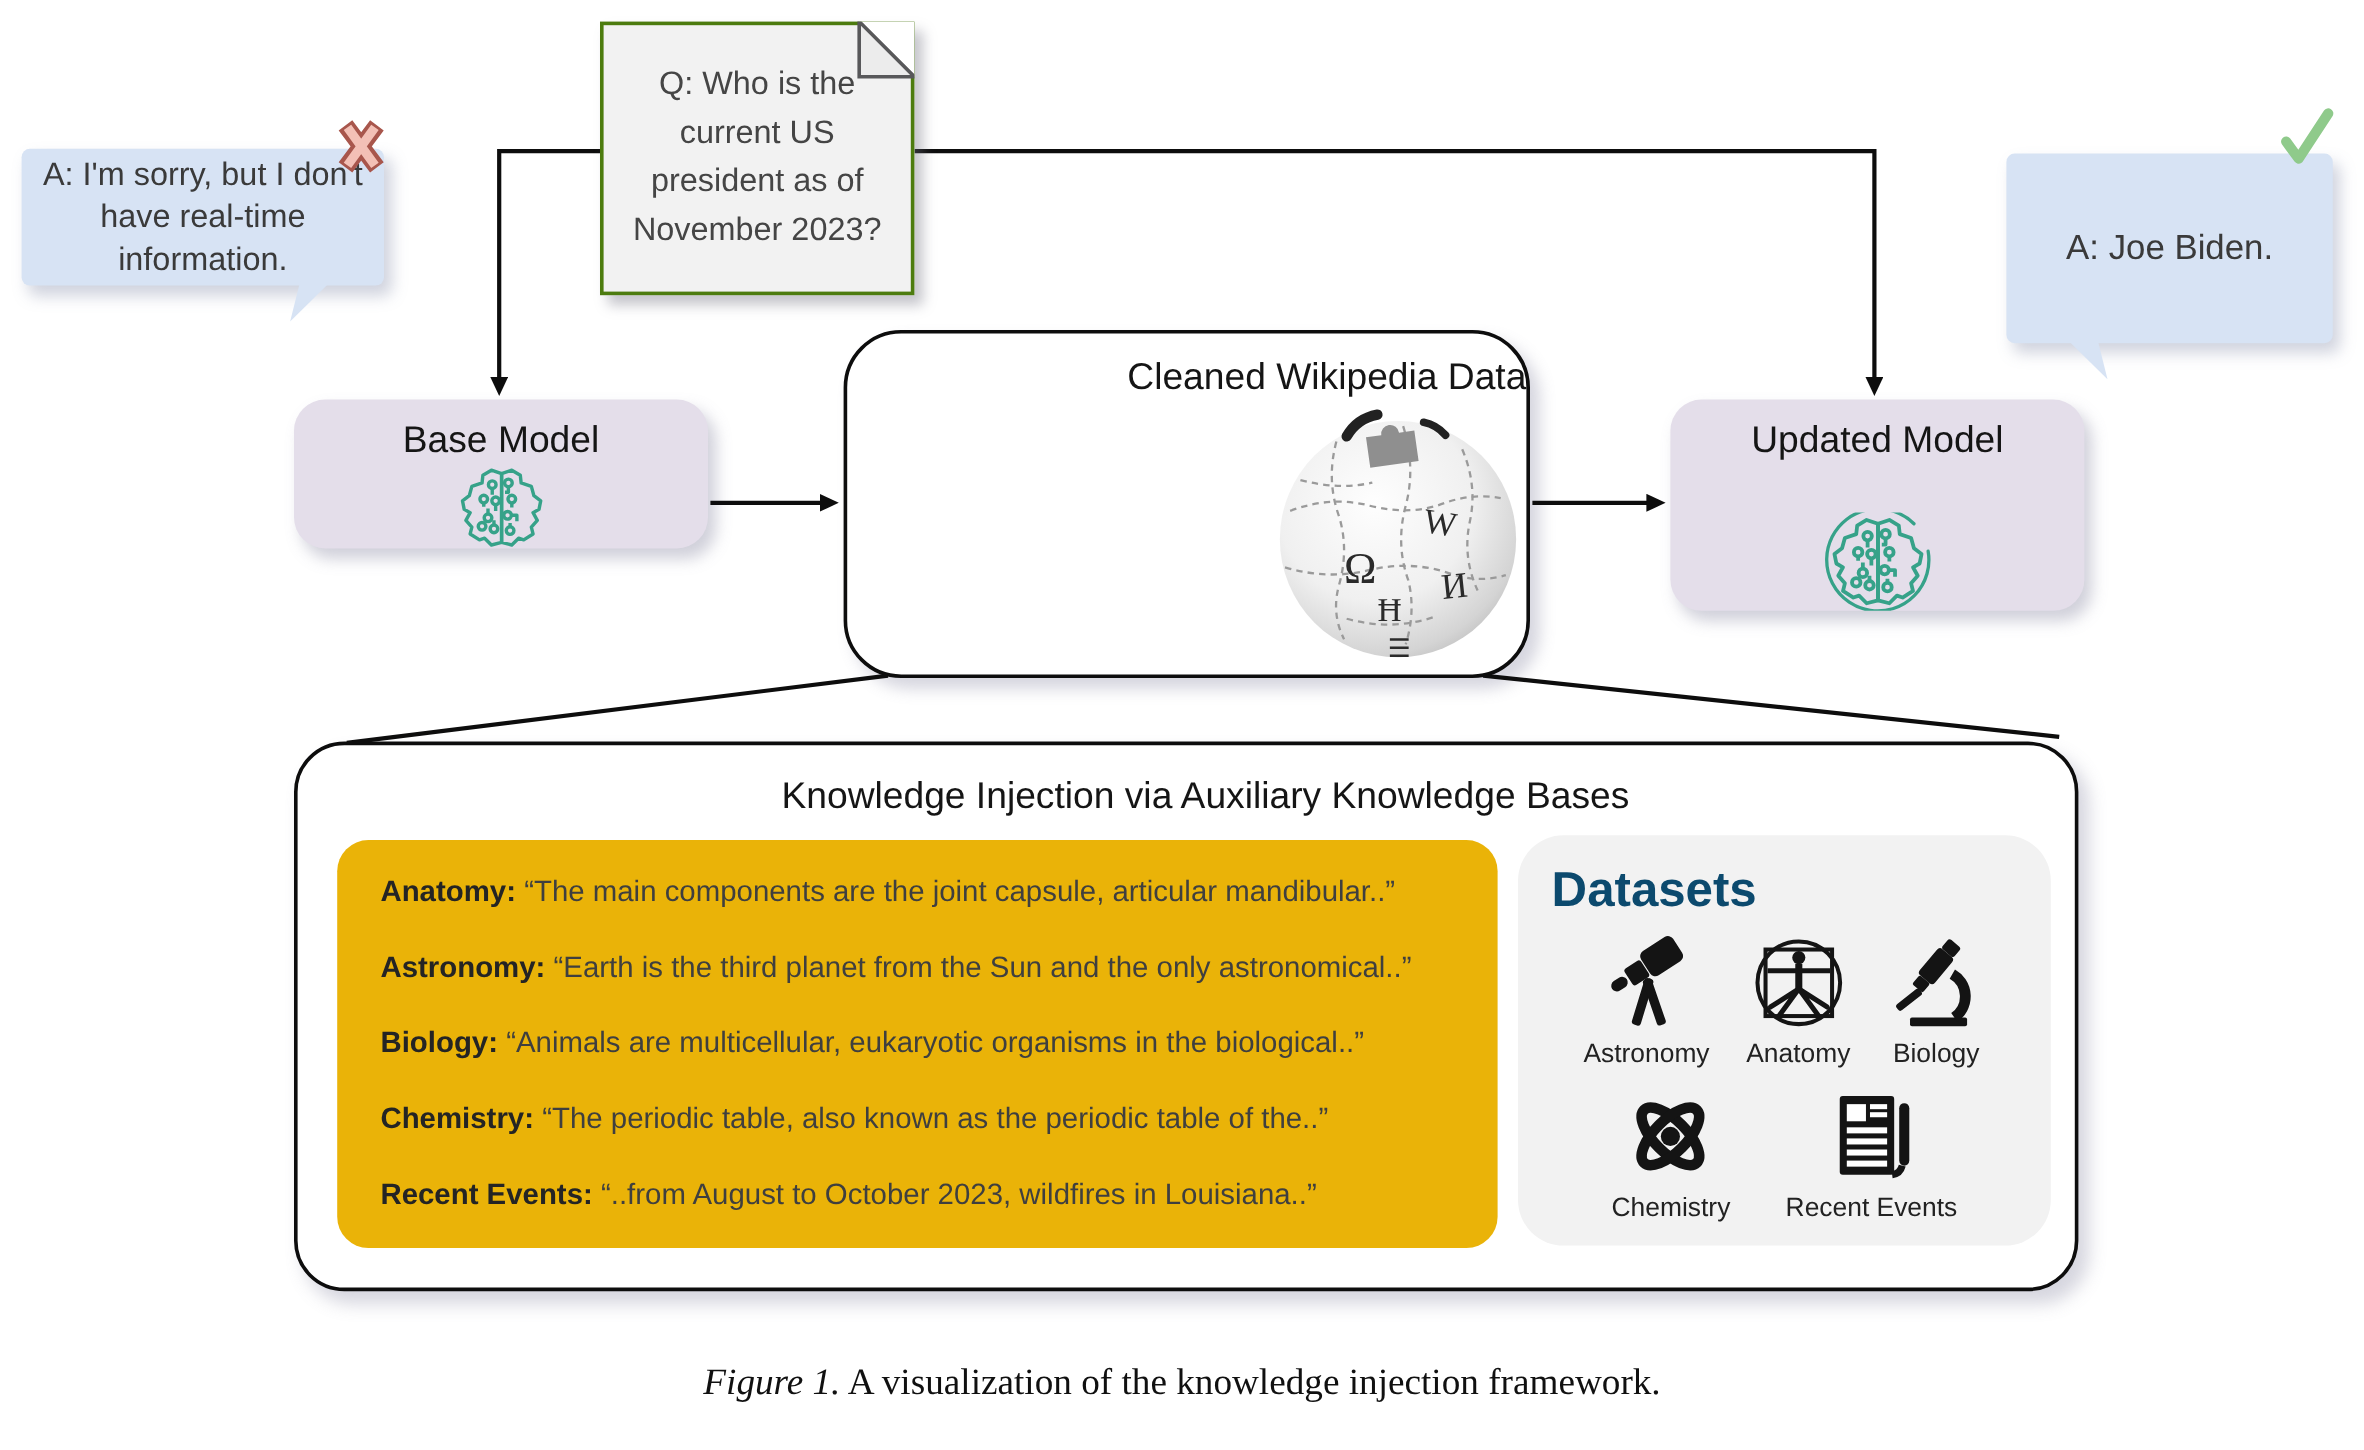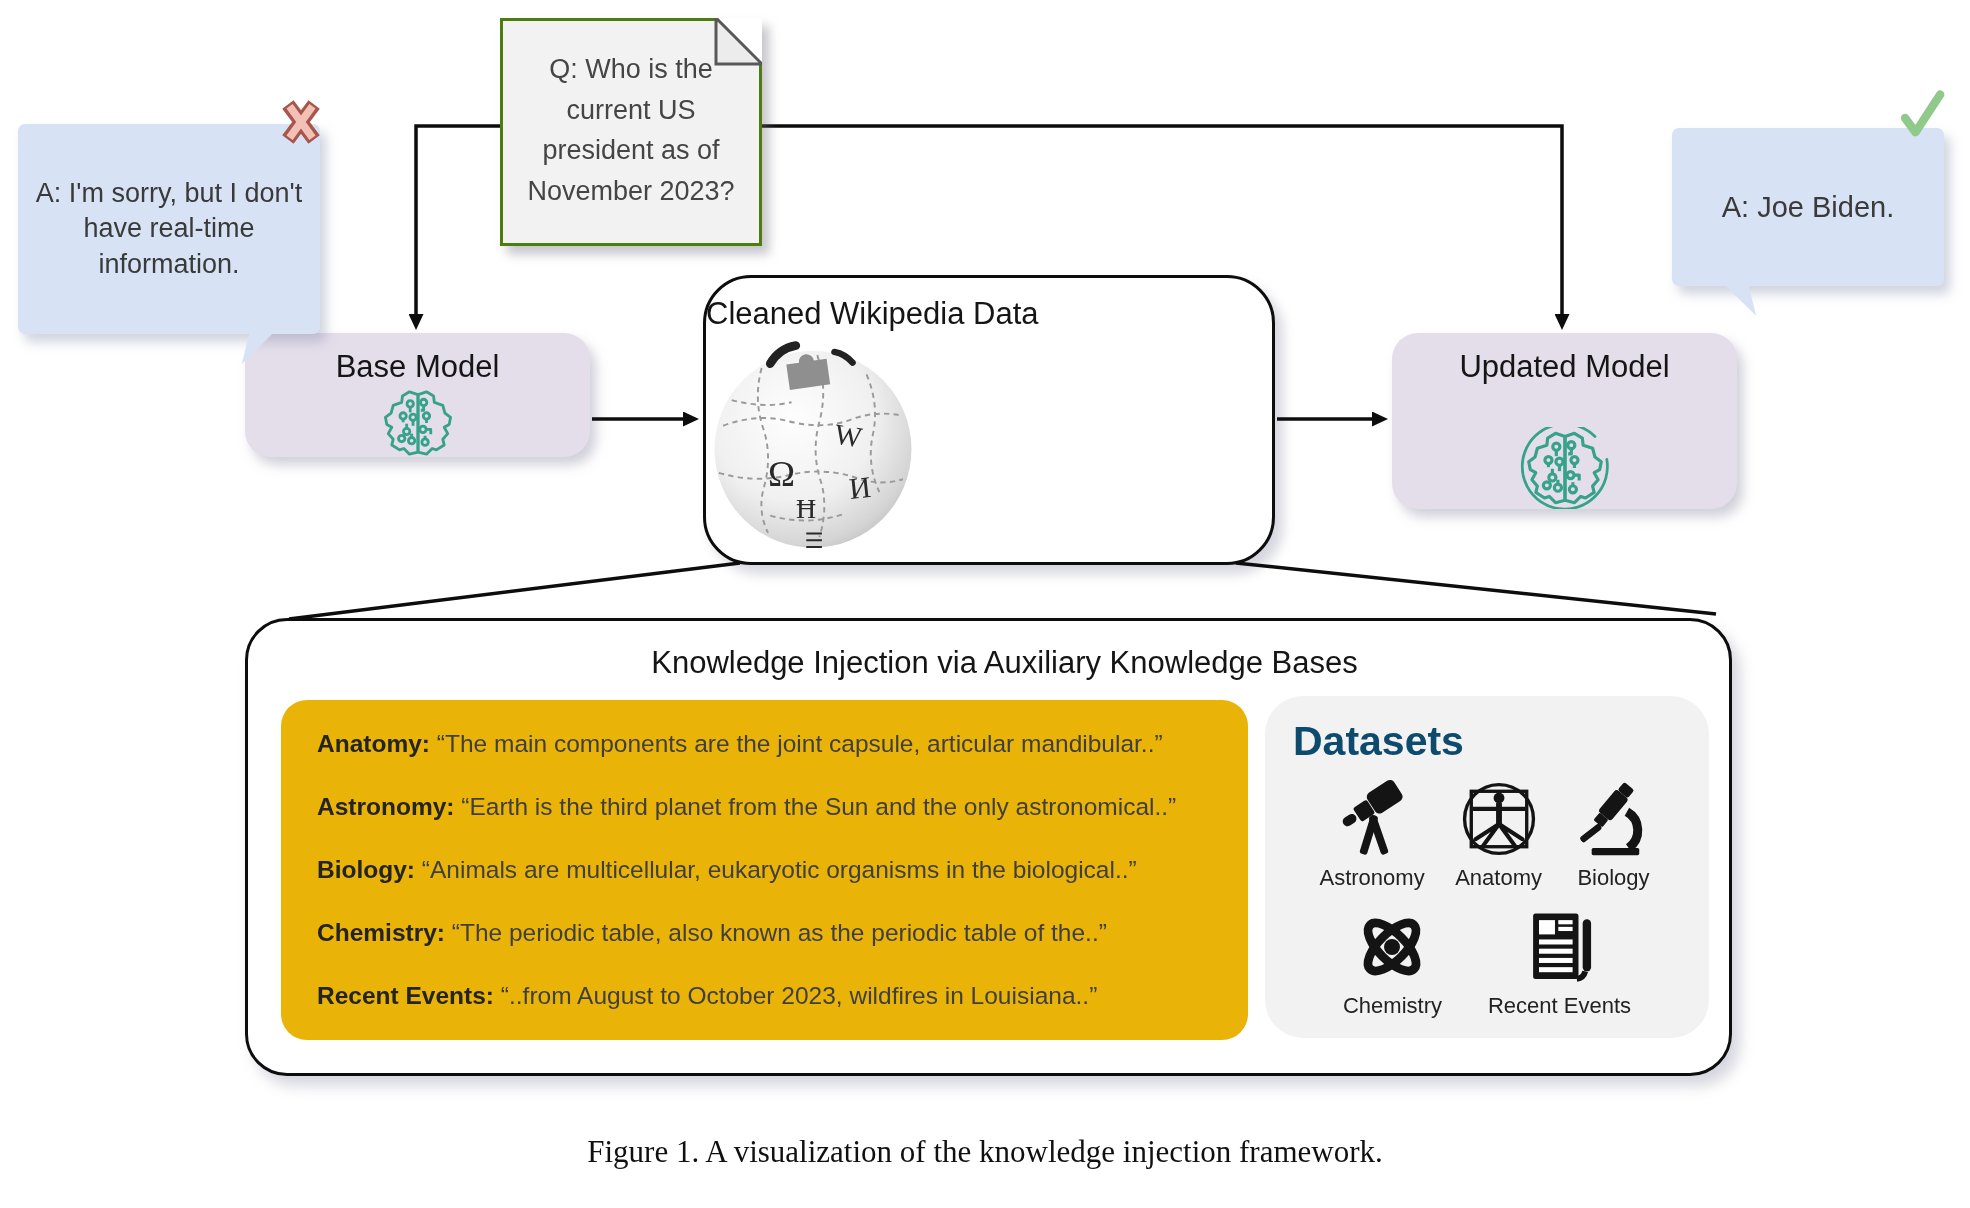--- a/index.html
+++ b/index.html
@@ -9,21 +9,21 @@
   }
   
   .connectors{position:absolute;left:0;top:0;width:1970px;height:1208px;z-index:3;pointer-events:none;}
   
   .bubble{
     position:absolute;background:#d7e3f4;border-radius:7px;z-index:4;
     box-shadow:6px 8px 12px rgba(120,130,160,.35);
     display:flex;align-items:center;justify-content:center;text-align:center;
     font-size:27px;line-height:1.32;color:#3a3a3a;padding:10px 16px;box-sizing:border-box;
   }
-  .bubble-left{left:18px;top:124px;width:302px;height:210px;}
+  .bubble-left{left:18px;top:124px;width:302px;height:114px;}
   .bubble-left::after{
     content:"";position:absolute;bottom:-30px;right:48px;width:0;height:0;
     border-top:34px solid #d7e3f4;border-right:26px solid transparent;transform:skewX(-14deg);
   }
   .bubble-right{left:1672px;top:128px;width:272px;height:158px;font-size:29px;}
   .bubble-right::after{
     content:"";position:absolute;bottom:-30px;left:54px;width:0;height:0;
     border-top:34px solid #d7e3f4;border-left:26px solid transparent;transform:skewX(14deg);
   }
   .mark{position:absolute;z-index:6;}
@@ -46,21 +46,21 @@
   }
   .node-base{left:245px;top:333px;width:345px;height:124px;}
   .node-updated{left:1392px;top:333px;width:345px;height:176px;gap:38px;}
   .node-label{font-size:31px;color:#151515;}
   .node-icon{margin-top:4px;}
   
   .wikibox{
     position:absolute;left:703px;top:275px;width:572px;height:290px;z-index:2;
     background:#ffffff;border:3.5px solid #0d0d0d;border-radius:48px;box-sizing:border-box;
     box-shadow:8px 9px 12px rgba(120,120,150,.3);
-    display:flex;flex-direction:column;align-items:flex-start;padding-top:18px;
+    display:flex;flex-direction:column;align-items:flex-end;padding-top:18px;
   }
   .wikibox-title{font-size:31px;color:#151515;}
   
   .kbox{
     position:absolute;left:245px;top:618px;width:1487px;height:458px;z-index:2;
     background:#ffffff;border:3.5px solid #0d0d0d;border-radius:42px;box-sizing:border-box;
     box-shadow:8px 10px 14px rgba(120,120,150,.3);
   }
   .kbox-title{position:absolute;left:0;right:0;top:24px;text-align:center;font-size:31px;color:#151515;margin-left:32px;}
   .kb-panel{
@@ -76,21 +76,21 @@
   .ds-title{font-size:41px;font-weight:bold;color:#0c4a6e;margin:4px 0 10px 4px;}
   .ds-row{display:flex;justify-content:space-evenly;align-items:flex-end;}
   .ds-row2{margin-top:14px;justify-content:center;gap:46px;}
   .ds-item{display:flex;flex-direction:column;align-items:center;}
   .ds-label{font-size:22px;color:#222;margin-top:4px;white-space:nowrap;}
   
   .caption{
     position:absolute;left:0;right:0;top:1134px;text-align:center;z-index:2;
     font-family:"Liberation Serif","DejaVu Serif",serif;font-size:31px;color:#101010;
   }
-  .caption .fig{}
+  .caption .fig{font-style:italic;}
 </style>
 </head>
 <body>
 
 <div class="canvas">
 
   <svg class="connectors">
     <defs>
       <marker id="arrow" markerUnits="userSpaceOnUse" markerWidth="17" markerHeight="15" refX="2" refY="7.5" orient="auto">
         <polygon points="0,0 16,7.5 0,15" fill="#0d0d0d"></polygon>

